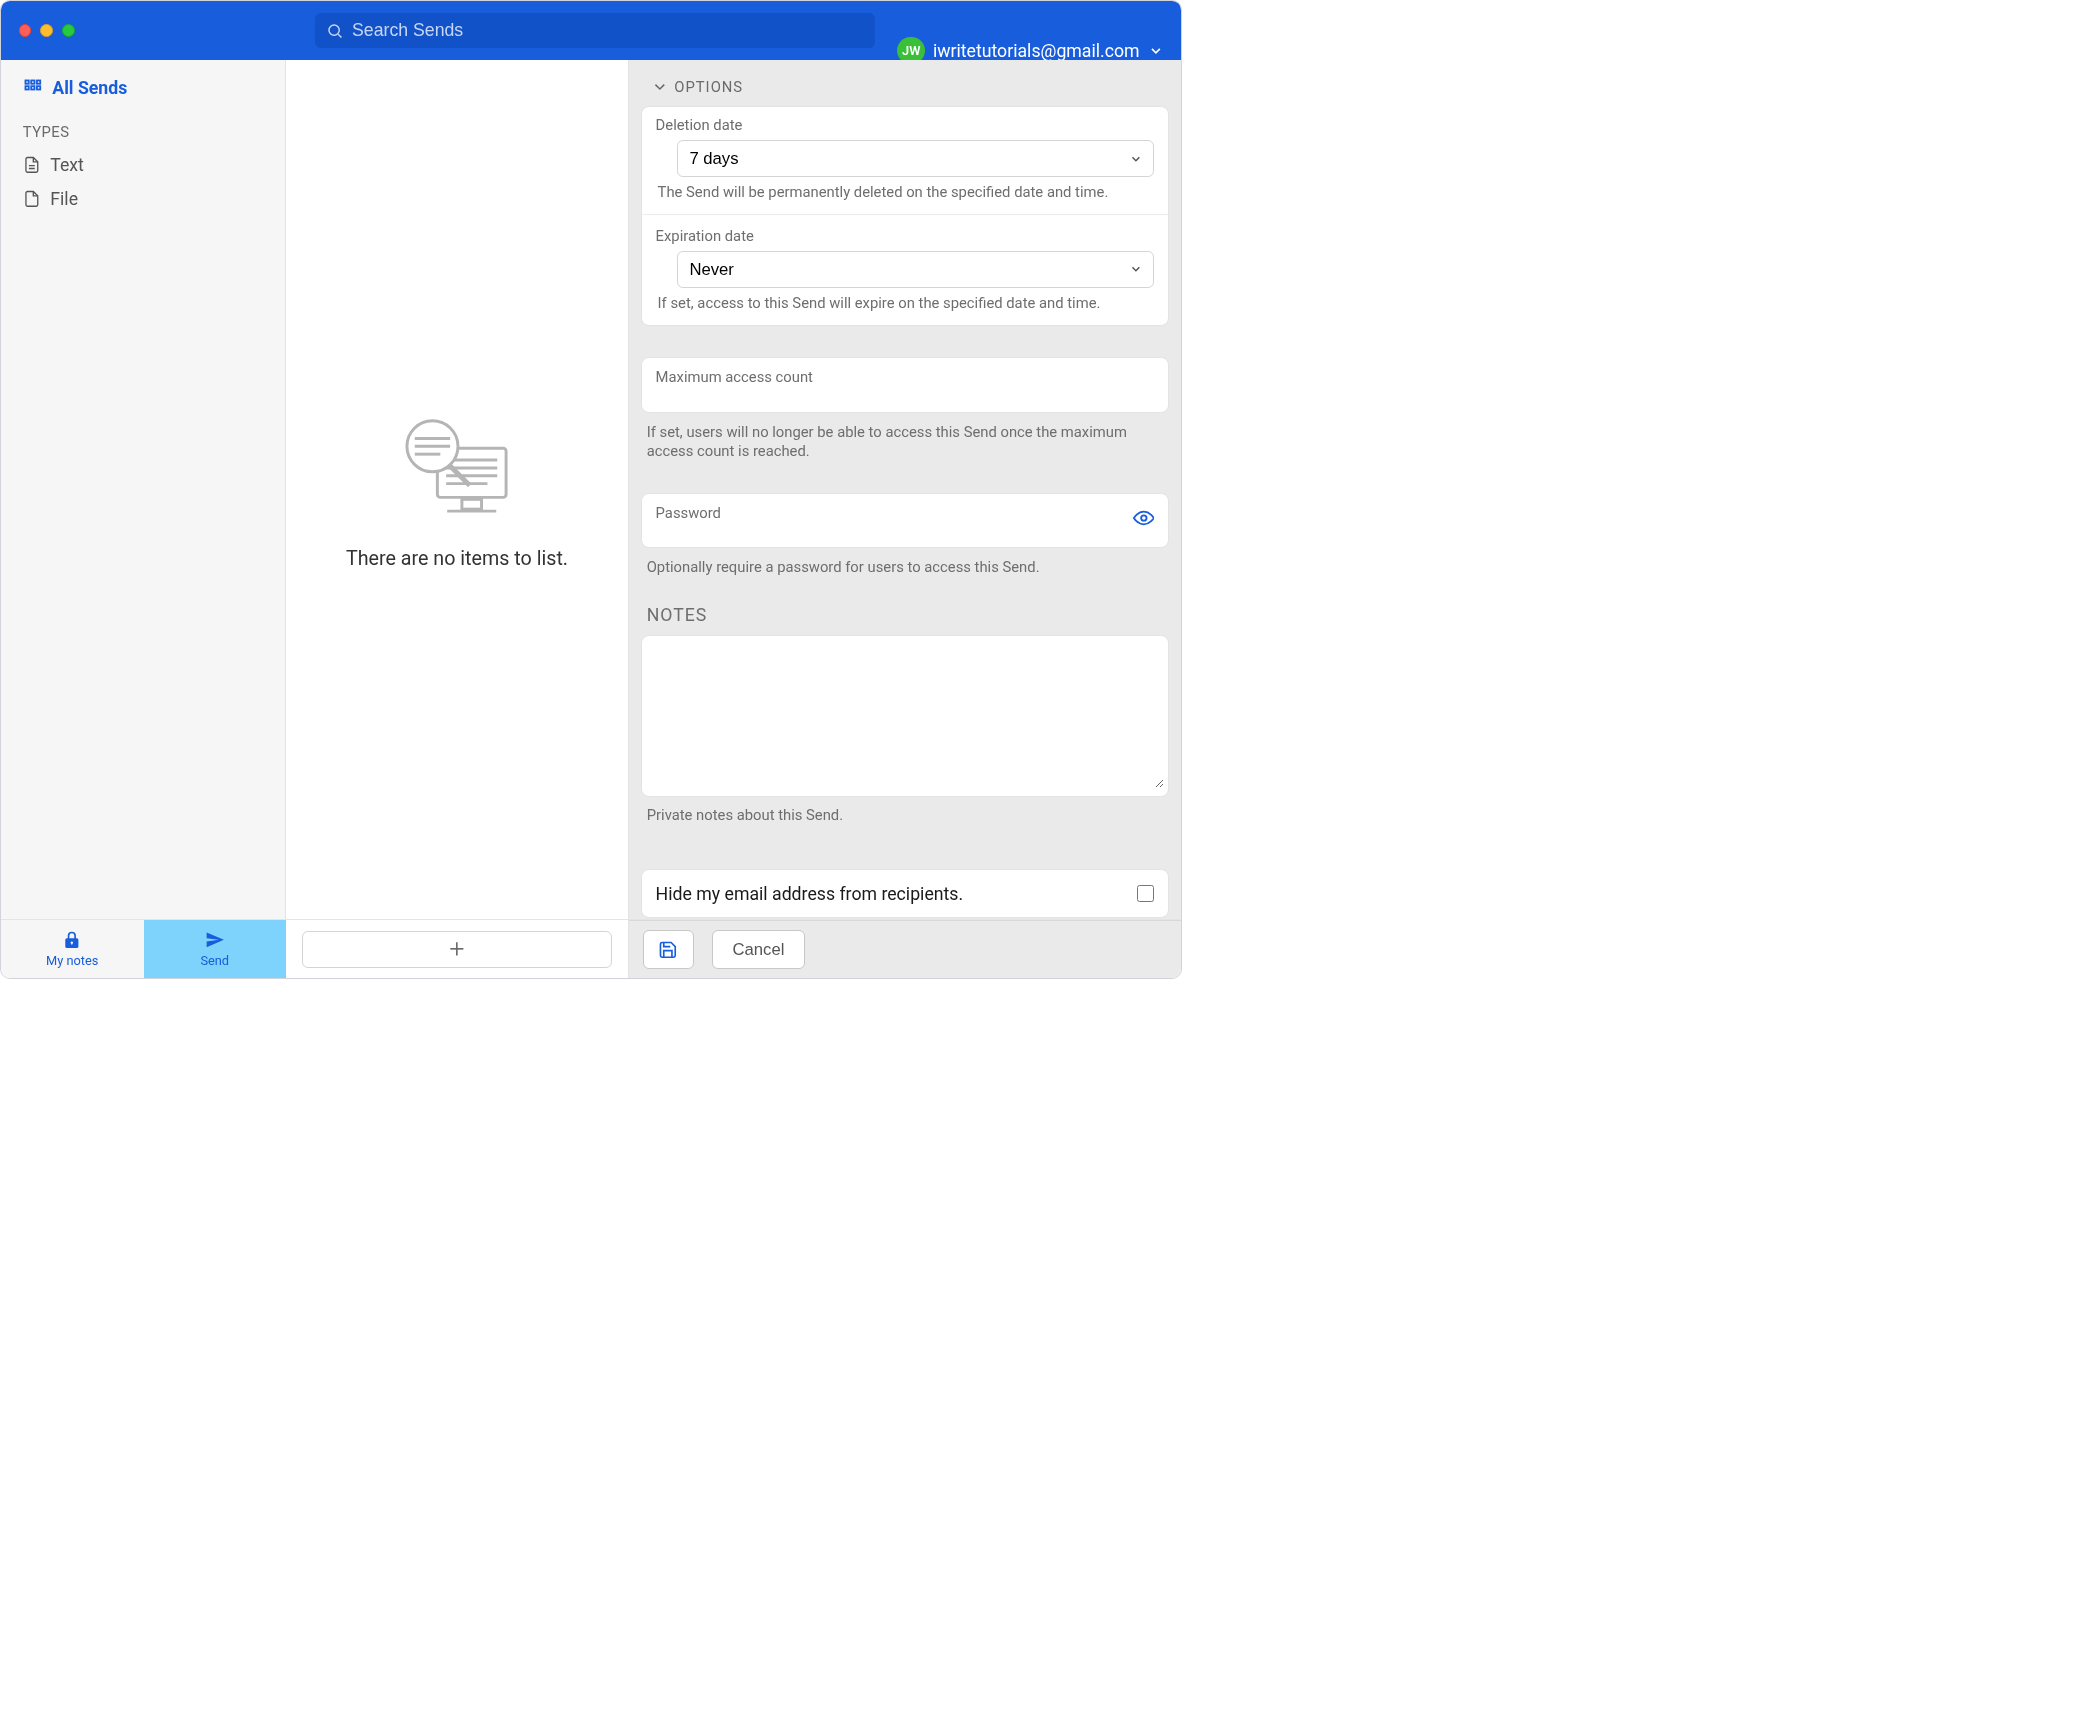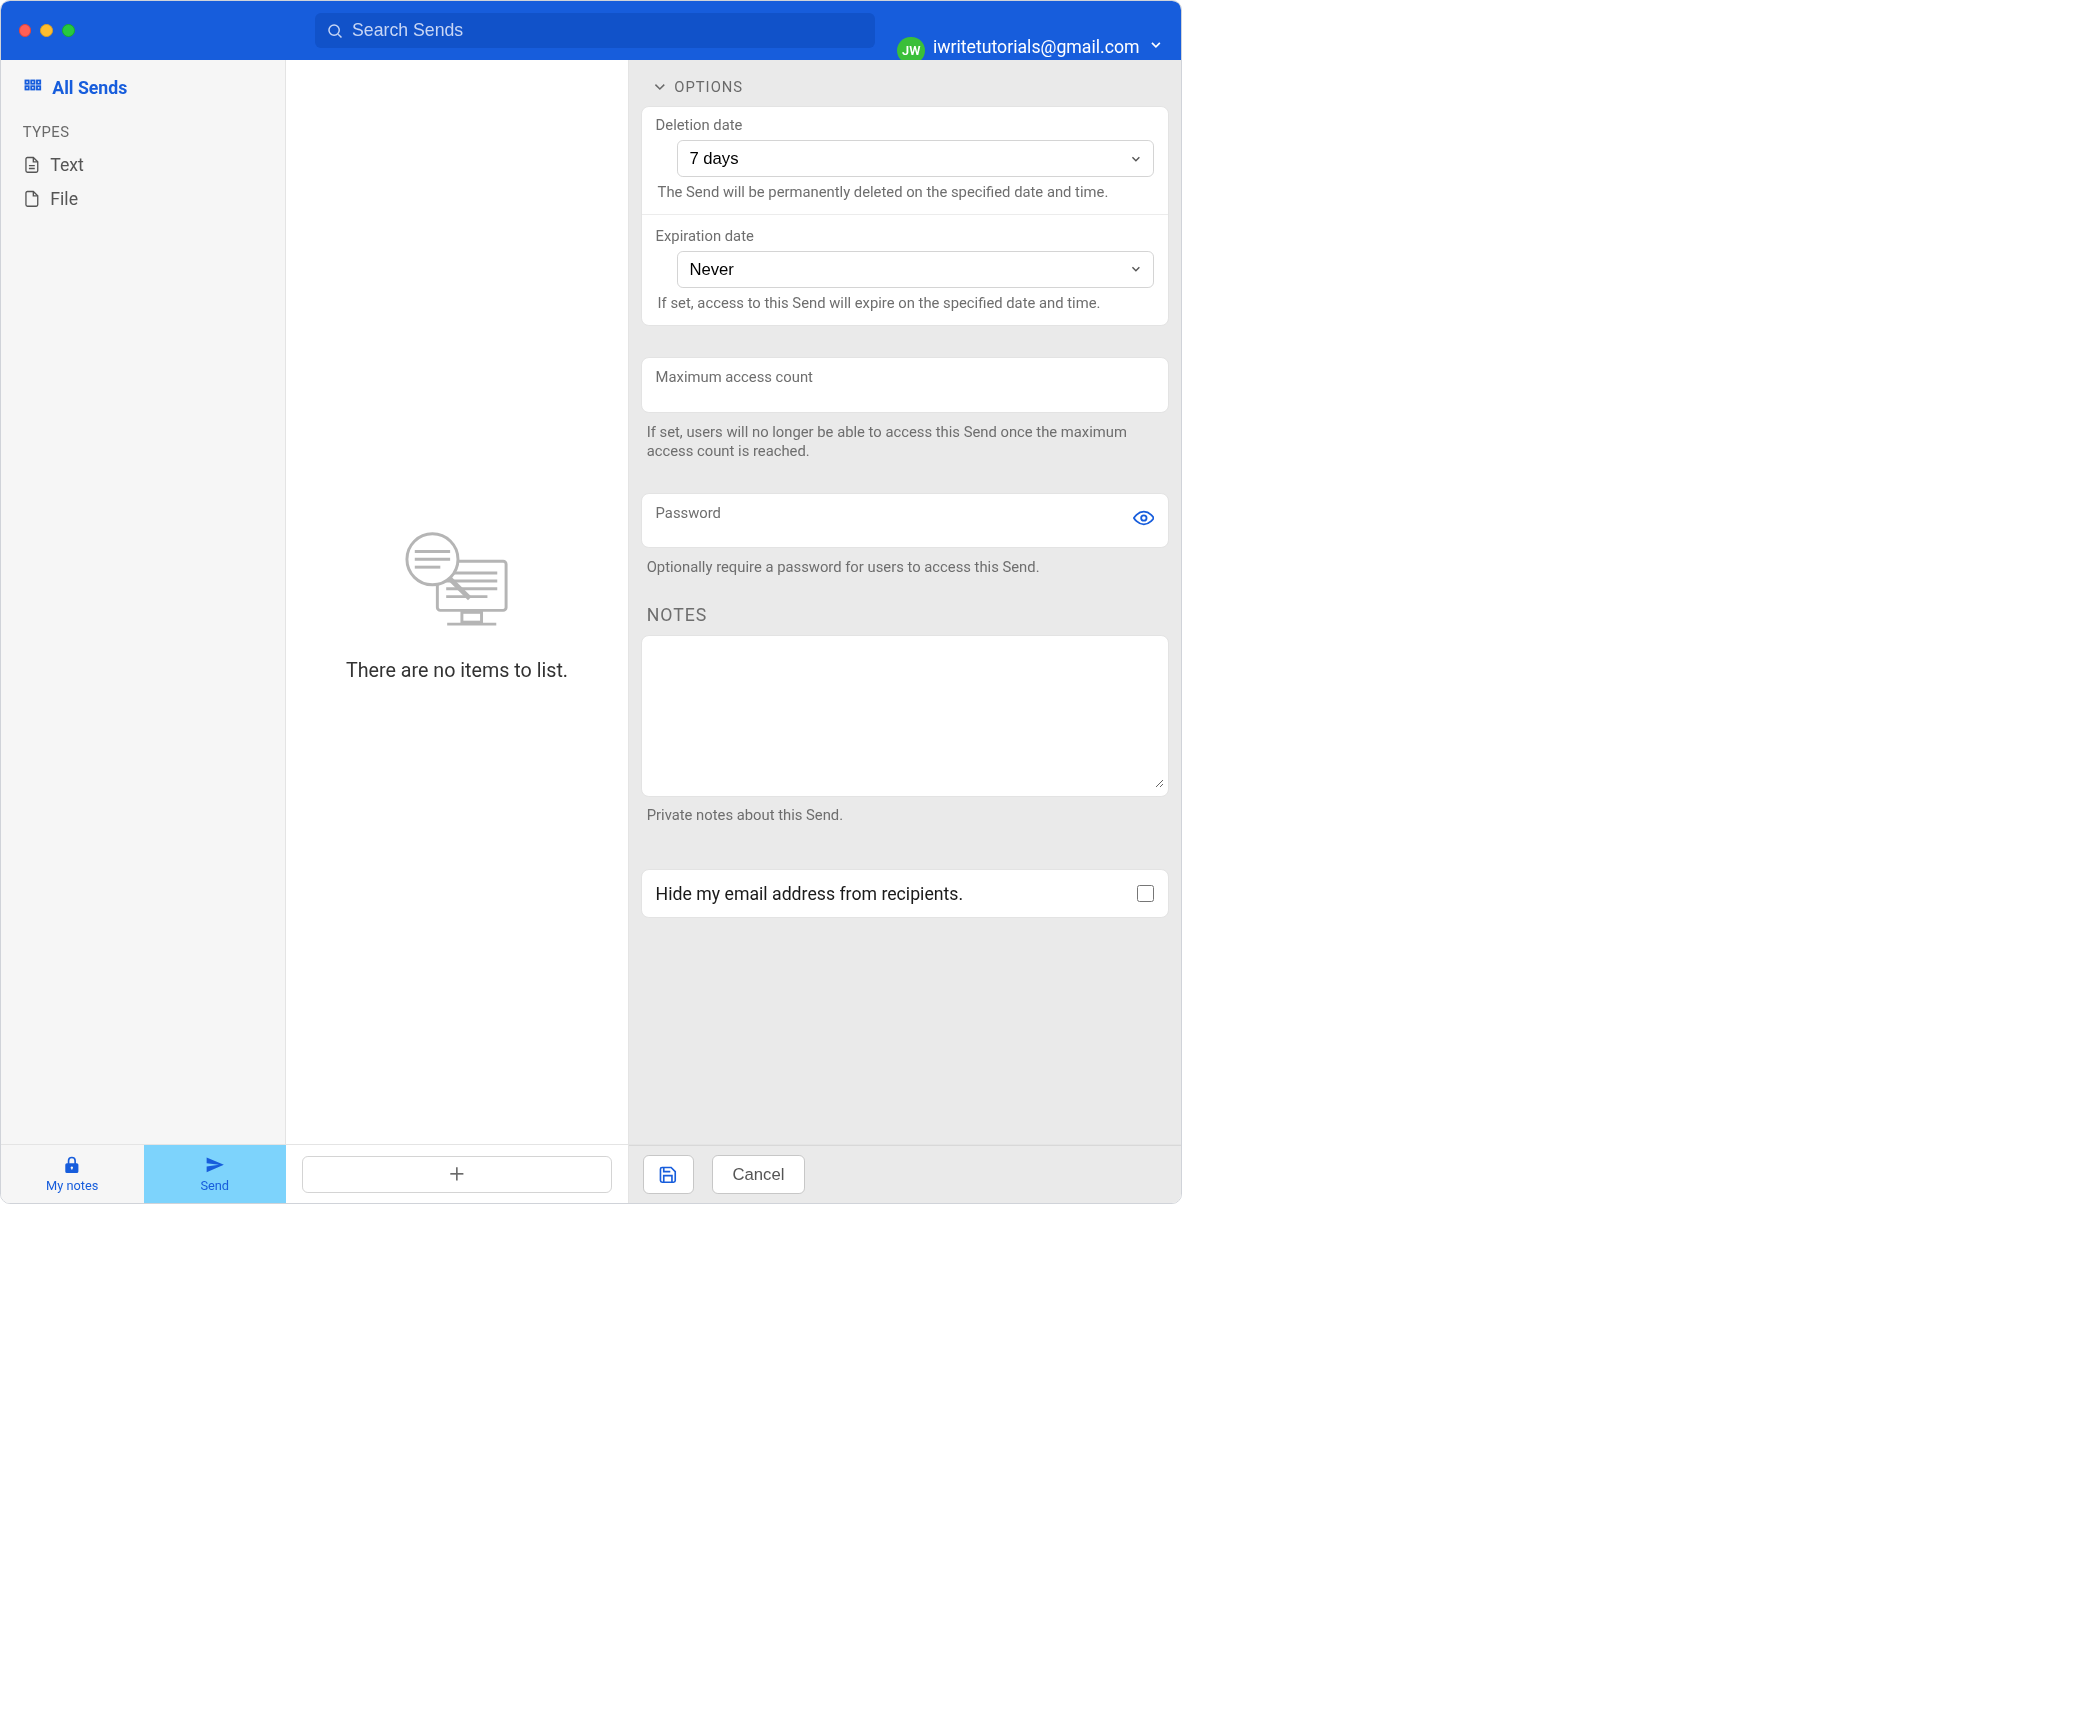--- a/index.html
+++ b/index.html
@@ -1,29 +1,29 @@
 <!DOCTYPE html>
 <html><head>
 <meta charset="utf-8">
 <style>
 * { box-sizing: border-box; margin: 0; padding: 0; }
 html, body { height: 100%; font-family: -apple-system, BlinkMacSystemFont, "Segoe UI", Roboto, Helvetica, Arial, sans-serif; font-size: 15.8px; color: #1a1a1a; background: #fff; }
-.app { display: flex; flex-direction: column; width: 1182px; height: 1204px; margin: 0; border: 1px solid #d0d3d9; border-radius: 9.9px; overflow: hidden; background: #fff; }
+.app { display: flex; flex-direction: column; width: 1182px; height: 979px; margin: 0; border: 1px solid #d0d3d9; border-radius: 9.9px; overflow: hidden; background: #fff; }
 
 .titlebar { height: 59px; background: #175ddc; display: flex; align-items: center; padding: 0 17.7px; flex-shrink: 0; }
 .traffic { display: flex; gap: 8.9px; width: 79px; }
 .traffic .dot { width: 12.8px; height: 12.8px; border-radius: 50%; }
 .dot.red { background: #ff5f56; border: 1px solid #e0443e; }
 .dot.yellow { background: #ffbd2e; border: 1px solid #dea123; }
 .dot.green { background: #27c93f; border: 1px solid #1aab29; }
 .search-wrap { flex-shrink: 0; margin-left: 217px; width: 560px; height: 35px; background: #1152c9; border-radius: 5.9px; display: flex; align-items: center; padding: 0 11.8px; gap: 7.9px; }
 .search-wrap input { background: transparent; border: none; outline: none; color: #fff; font-size: 17.7px; width: 100%; }
 .search-wrap input::placeholder { color: #c8d6f5; }
 .search-icon { color: #c8d6f5; flex-shrink: 0; }
-.account { margin-left: auto; display: flex; gap: 7.9px; color: #fff; font-size: 17.7px; margin-top: 40px; }
+.account { margin-left: auto; display: flex; align-items: center; gap: 7.9px; color: #fff; font-size: 17.7px; margin-top: 40px; }
 .avatar { width: 27.6px; height: 27.6px; border-radius: 50%; background: #3abf39; display: flex; align-items: center; justify-content: center; font-size: 12.8px; font-weight: 600; color: #fff; }
 
 .body { flex: 1; display: flex; min-height: 0; }
 .sidebar { width: 285px; background: #f6f6f6; border-right: 1px solid #e4e4e4; display: flex; flex-direction: column; }
 .side-nav { padding: 17.7px 21.7px; display: flex; flex-direction: column; gap: 13.8px; }
 .side-item { display: flex; align-items: center; gap: 9.9px; font-size: 17.7px; color: #555; cursor: pointer; }
 .side-item.active { color: #175ddc; font-weight: 700; }
 .side-heading { color: #6a6a6a; letter-spacing: 0.5px; font-size: 14.8px; margin-top: 11.8px; }
 .middle { flex: 1; border-right: 1px solid #e4e4e4; display: flex; flex-direction: column; align-items: center; justify-content: center; gap: 29.6px; color: #333; font-size: 19.7px; background: #fff; }
 .empty-img { width: 128px; height: 108px; }

